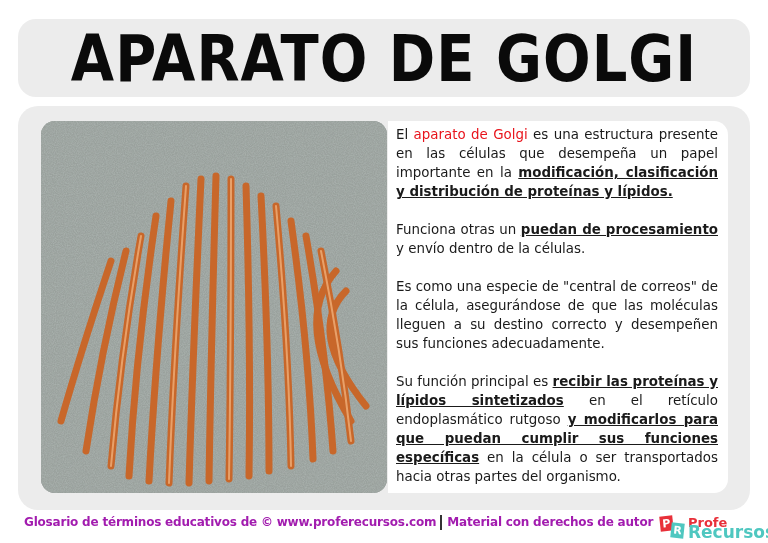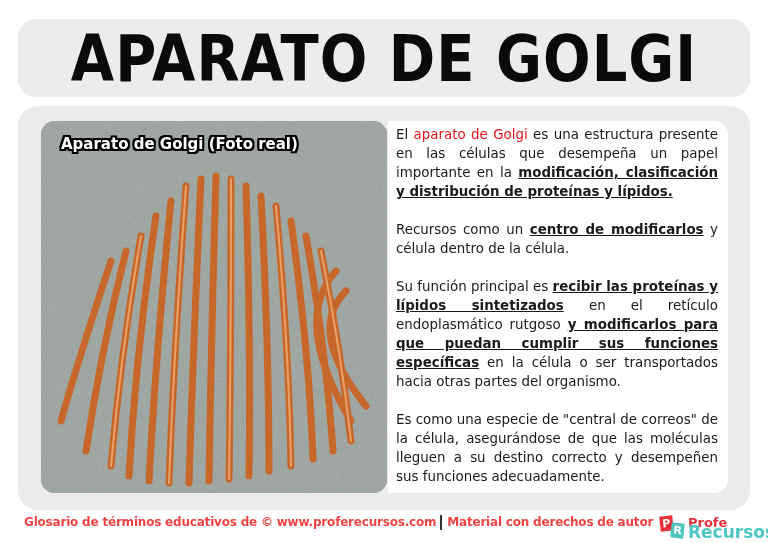--- a/index.html
+++ b/index.html
@@ -8,21 +8,21 @@
   .title-text { position:absolute; left:18px; top:19px; width:732px; height:78px; display:flex; align-items:center; justify-content:center; font-family:"DejaVu Sans", sans-serif; font-weight:bold; font-size:56px; letter-spacing:1px; color:#0a0a0a; transform:scaleY(1.15); }
   .content-box { position:absolute; left:18px; top:106px; width:732px; height:404px; background:#ececec; border-radius:20px; }
   .photo { position:absolute; left:41px; top:121px; width:346px; height:372px; border-radius:14px; overflow:hidden; background:#8a918d; }
   .photo svg { display:block; }
   .photo-caption { position:absolute; left:20px; top:14px; font-family:"DejaVu Sans", sans-serif; font-weight:bold; font-size:15px; color:#ffffff; text-shadow: -2px 0 #000, 2px 0 #000, 0 -2px #000, 0 2px #000, -2px -2px #000, 2px 2px #000, -2px 2px #000, 2px -2px #000; white-space:nowrap; }
   .text-card { position:absolute; left:388px; top:121px; width:340px; height:372px; background:#ffffff; border-radius:0 14px 14px 0; }
   .text-body { position:absolute; left:396px; top:125px; width:322px; font-family:"DejaVu Sans", sans-serif; font-size:13.4px; line-height:19px; color:#1a1a1a; text-align:justify; }
   .text-body p { margin:0 0 19px 0; }
   .hl-red { color:#e8141c; }
   .u { text-decoration:underline; font-weight:bold; }
-  .footer { position:absolute; left:24px; top:515px; font-family:"DejaVu Sans", sans-serif; font-weight:bold; font-size:12px; color:#ef4444; white-space:nowrap; letter-spacing:-0.2px; }
+  .footer { position:absolute; left:24px; top:515px; font-family:"DejaVu Sans", sans-serif; font-weight:bold; font-size:12px; color:#a21caf; white-space:nowrap; letter-spacing:-0.2px; }
   .footer .sep { display:inline-block; width:2px; height:15px; background:#333; vertical-align:middle; margin:0 5px 0 4px; }
   .logo { position:absolute; left:660px; top:515px; width:100px; height:24px; }
   .logo .p { position:absolute; left:0; top:1px; width:13px; height:15px; background:#e8303a; color:#fff; font-weight:bold; font-size:11px; text-align:center; line-height:15px; transform:rotate(-6deg); }
   .logo .r { position:absolute; left:11px; top:8px; width:13px; height:15px; background:#4fc7c0; color:#fff; font-weight:bold; font-size:11px; text-align:center; line-height:15px; transform:rotate(6deg); }
   .logo .t1 { position:absolute; left:28px; top:2px; font-weight:bold; font-size:13px; color:#e8303a; line-height:11px; }
   .logo .t2 { position:absolute; left:28px; top:12px; font-weight:bold; font-size:17px; color:#4fc7c0; line-height:11px; }
 </style>
 </head>
 <body>
 
@@ -61,29 +61,28 @@
       <path d="M305 170 Q265 210 325 285"></path>
     </g>
     <g fill="none" stroke="#f0b07a" stroke-width="2" stroke-linecap="round" opacity="0.8">
       <path d="M100 115 Q80 230 70 345"></path>
       <path d="M145 65 Q133 230 128 362"></path>
       <path d="M190 58 Q190 230 188 358"></path>
       <path d="M235 85 Q248 230 250 345"></path>
       <path d="M280 130 Q300 230 310 320"></path>
     </g>
   </svg>
-  <div class="photo-caption">Aparato de Golgi (Foto real)</div>
 </div>
 
 <div class="text-card"></div>
 <div class="text-body">
   <p><span>El </span><span class="hl-red">aparato de Golgi</span><span> es una estructura presente en las células que desempeña un papel importante en la </span><span class="u">modificación, clasificación y distribución de proteínas y lípidos.</span></p>
-  <p><span>Recursos como un </span><span class="u">centro de modificarlos</span><span> y célula dentro de la célula.</span></p>
+  <p><span>Funciona otras un </span><span class="u">puedan de procesamiento</span><span> y envío dentro de la células.</span></p>
+  <p><span>Es como una especie de "central de correos" de la célula, asegurándose de que las moléculas lleguen a su destino correcto y desempeñen sus funciones adecuadamente.</span></p>
   <p><span>Su función principal es </span><span class="u">recibir las proteínas y lípidos sintetizados</span><span> en el retículo endoplasmático rutgoso </span><span class="u">y modificarlos para que puedan cumplir sus funciones específicas</span><span> en la célula o ser transportados hacia otras partes del organismo.</span></p>
-  <p><span>Es como una especie de "central de correos" de la célula, asegurándose de que las moléculas lleguen a su destino correcto y desempeñen sus funciones adecuadamente.</span></p>
 </div>
 
 <div class="footer">
   <span>Glosario de términos educativos de © www.proferecursos.com</span><span class="sep"></span><span>Material con derechos de autor</span>
 </div>
 
 <div class="logo">
   <div class="p">P</div>
   <div class="r">R</div>
   <div class="t1">Profe</div>

